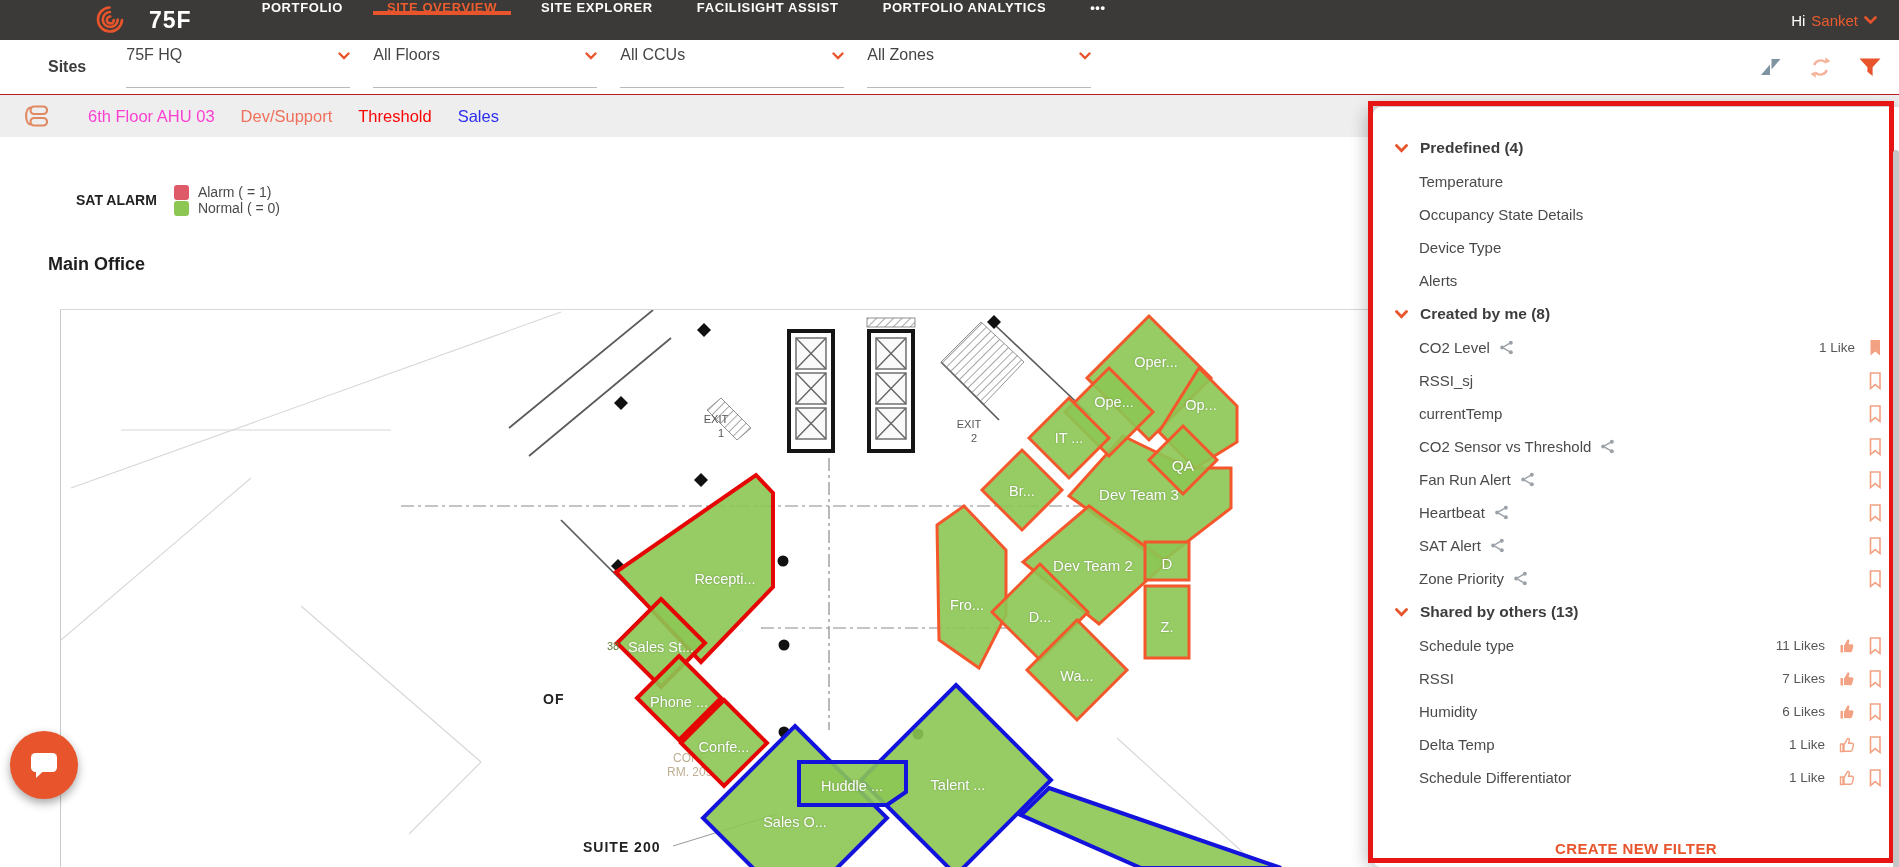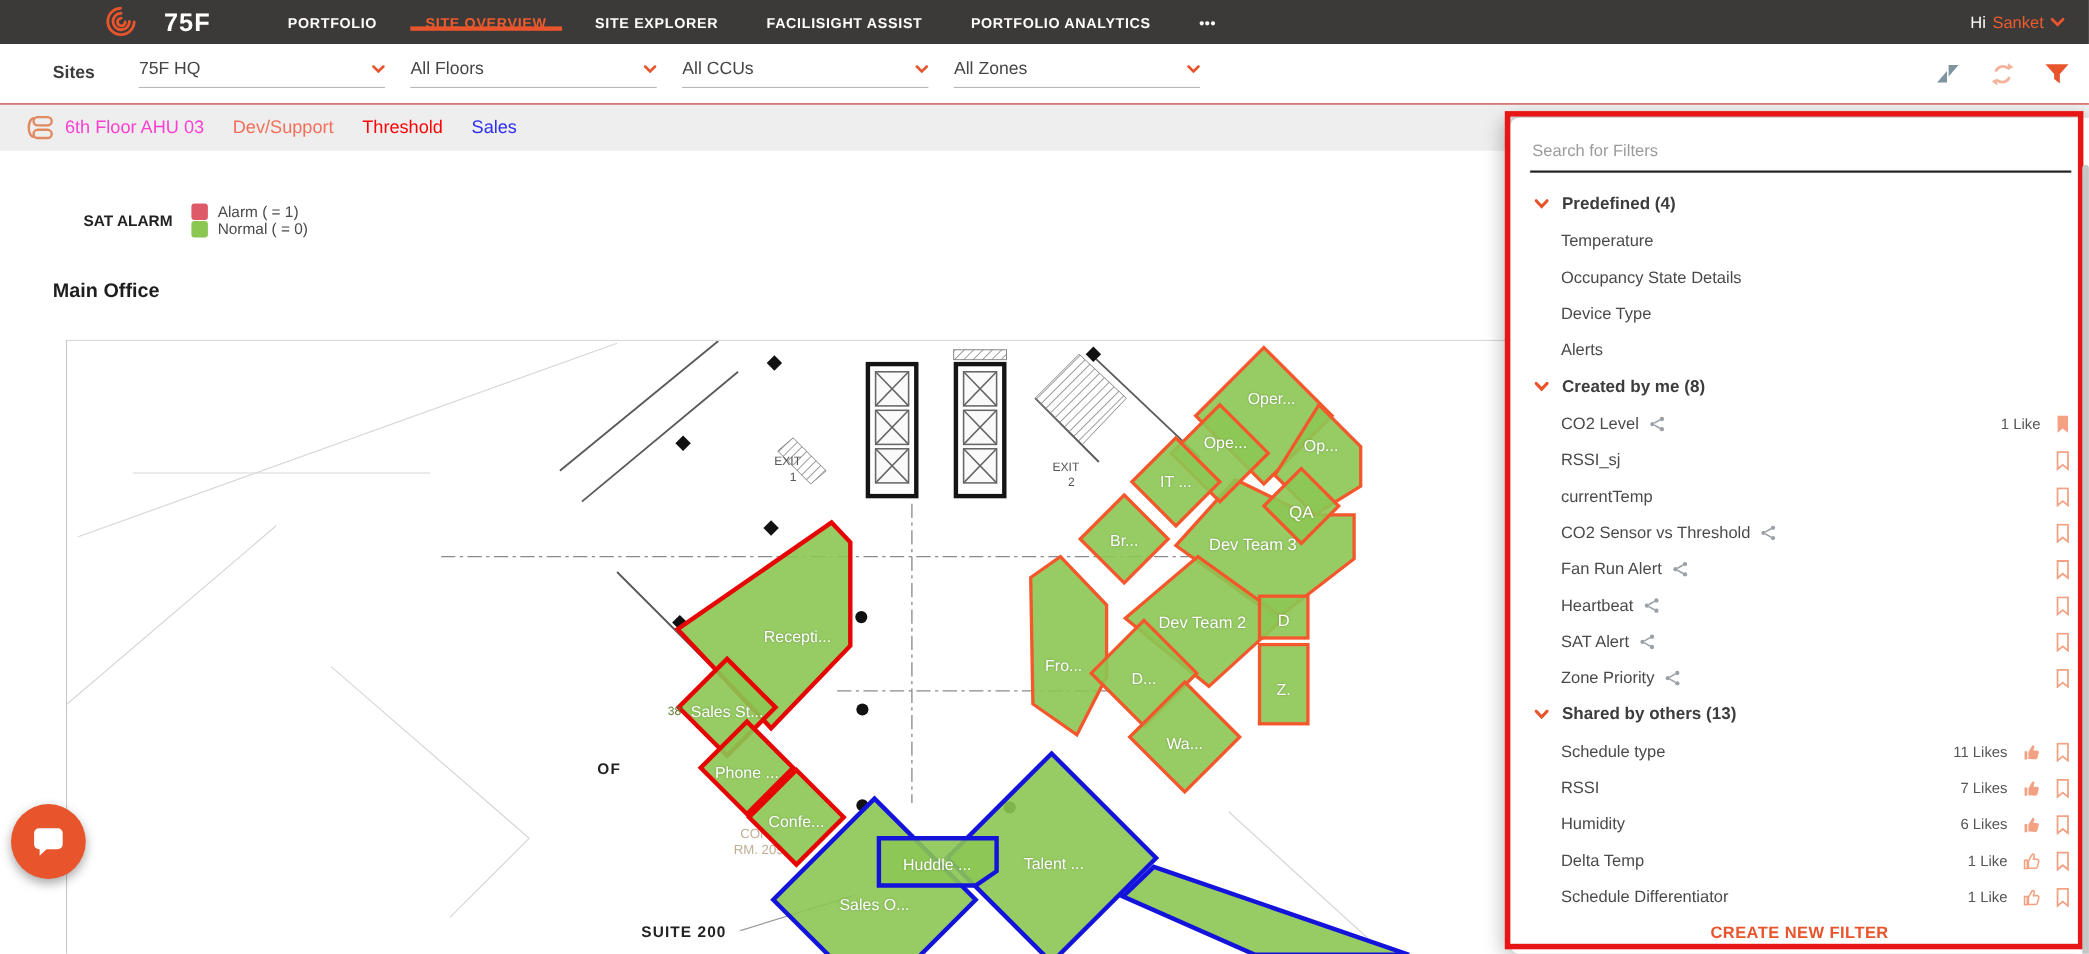--- a/index.html
+++ b/index.html
@@ -4,42 +4,42 @@
 <style>
   * { margin:0; padding:0; box-sizing:border-box; }
   html,body { width:1899px; height:867px; overflow:hidden; background:#fff;
     font-family:"Liberation Sans", sans-serif; }
 
   
   .topnav { position:absolute; left:0; top:0; width:1899px; height:40px; background:#3b3a38;
     display:flex; align-items:stretch; z-index:50; }
   .brand { display:flex; align-items:center; gap:24px; padding-left:95px; margin-right:48px; }
   .brand-name { color:#fff; font-size:23px; font-weight:bold; letter-spacing:1px; }
-  .nav-items { display:flex; align-items:center; }
+  .nav-items { display:flex; align-items:flex-start; }
   .nav-item { position:relative; display:flex; align-items:center; padding:0 22px; color:#fdfdfd;
     font-size:13px; font-weight:600; letter-spacing:.6px; cursor:pointer; white-space:nowrap; }
   .nav-item.active { color:#ed5c2e; }
   .nav-item.active::after { content:""; position:absolute; left:8px; right:8px; bottom:0; height:4px; background:#e8542c; }
   .nav-right { position:absolute; right:22px; top:0; height:40px; display:flex; align-items:center; gap:6px;
     font-size:15px; color:#fff; cursor:pointer; }
   .nav-right .uname { color:#ed5c2e; }
 
   
   .sitesbar { position:absolute; left:0; top:40px; width:1899px; height:55px; background:#fff;
     border-bottom:1px solid #b91c1c; display:flex; align-items:center; z-index:40; }
   .sites-label { font-size:16px; font-weight:bold; color:#3c3c3c; margin-left:48px; margin-right:40px; }
-  .dropdown { width:224px; margin-right:23px; border-bottom:1px solid #b9b9b9; padding-bottom:7px;
+  .dropdown { width:224px; margin-right:23px; border-bottom:1px solid #b9b9b9; padding-bottom:23px;
     display:flex; align-items:center; justify-content:space-between; cursor:pointer; }
   .dd-value { font-size:16px; color:#454545; }
   .bar-icons { position:absolute; right:18px; display:flex; align-items:center; gap:27px; }
   .bar-icons > span { cursor:pointer; display:inline-flex; }
 
   
   .crumbbar { position:absolute; left:0; top:95px; width:1899px; height:42px; background:#eeeeee;
-    display:flex; align-items:center; gap:10px; padding-left:22px; z-index:20; }
+    display:flex; align-items:center; gap:39px; padding-left:22px; z-index:20; }
   .crumb { font-size:16.5px; cursor:pointer; white-space:nowrap; }
 
   
   .legend { position:absolute; left:76px; top:184px; display:flex; align-items:center; z-index:5; }
   .legend-title { font-size:14px; font-weight:bold; color:#222; margin-right:17px; }
   .legend-item { display:flex; align-items:center; gap:9px; margin-right:62px; font-size:14px; color:#4a4a4a; }
   .swatch { width:15px; height:15px; border-radius:3px; display:inline-block; }
 
   .main-title { position:absolute; left:48px; top:254px; font-size:18px; font-weight:bold; color:#1e1e1e; z-index:5; }
 
@@ -338,21 +338,20 @@
     <text class="zl" x="618" y="397">Phone ...</text>
     <text class="zl" x="663" y="442">Confe...</text>
     <text class="zl" x="734" y="517">Sales O...</text>
     <text class="zl" x="791" y="481">Huddle ...</text>
     <text class="zl" x="897" y="480">Talent ...</text>
   </g>
 </svg>
 </div>
 
 <div class="fpanel">
-  <input class="fsearch" type="text" placeholder="Search for Filters" style="">
   <div class="flist" id="filter-list">
       <div class="fsection-h">
         <span><svg width="13" height="9" viewBox="0 0 13 9">
             <path d="M1.5 1.5 L6.5 6.8 L11.5 1.5" fill="none" stroke="#e8542c" stroke-width="2.8" stroke-linecap="round"></path>
           </svg></span>
         <span class="ftitle">Predefined (4)</span>
       </div>
       <div class="frow">
         <span class="fname">Temperature</span>
         <span class="fright"></span>

